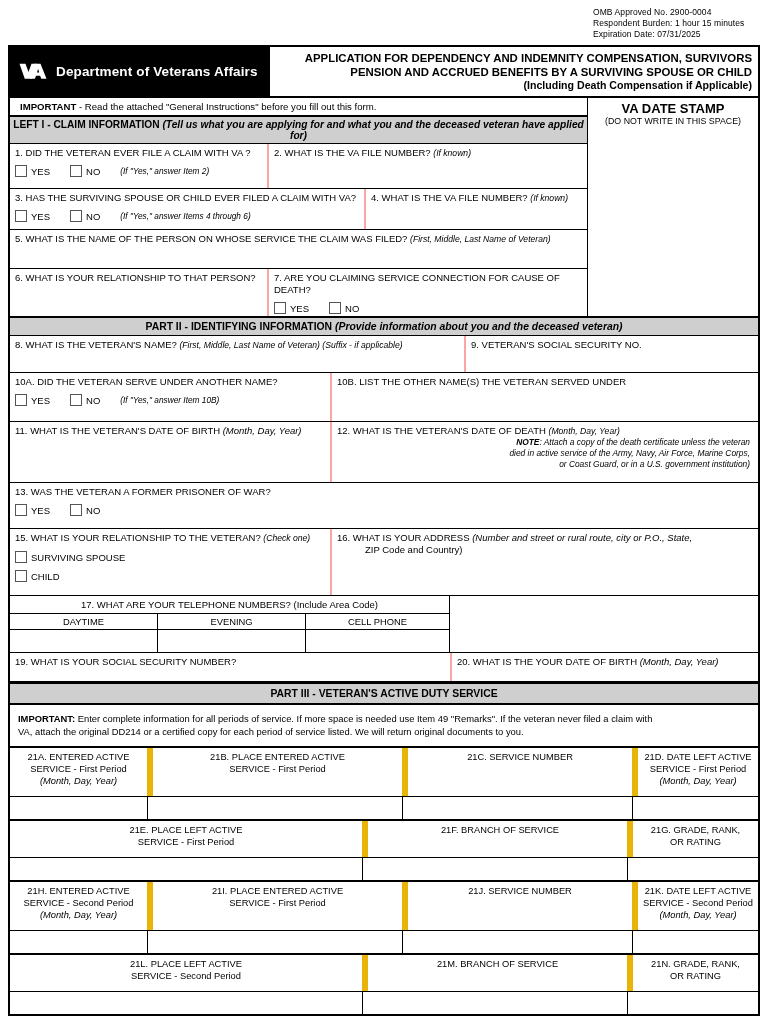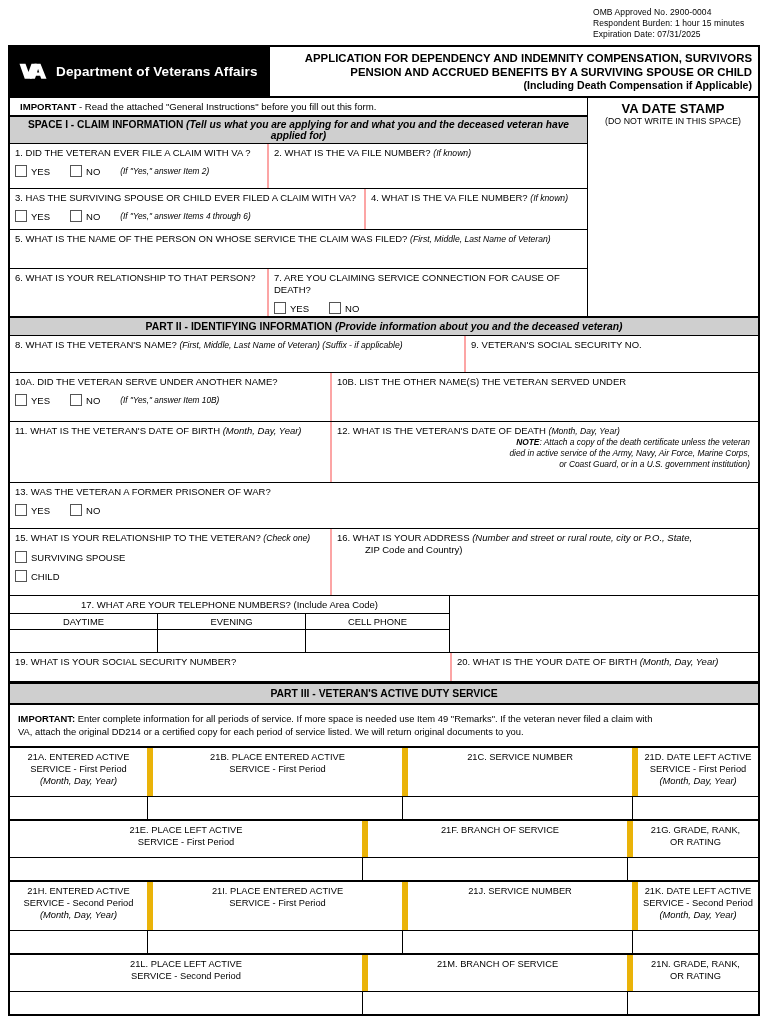--- a/index.html
+++ b/index.html
@@ -130,21 +130,21 @@
     </div>
 
     <div class="split">
       <div class="leftcol">
 
         <div class="importbar">
           <b>IMPORTANT</b><span> - Read the attached "General Instructions" before you fill out this form.</span>
         </div>
 
         <div class="band">
-          <span>SPACE I - CLAIM INFORMATION</span><span class="ital"> (Tell us what you are applying for and what you and the deceased veteran have applied for)</span>
+          <span>LEFT I - CLAIM INFORMATION</span><span class="ital"> (Tell us what you are applying for and what you and the deceased veteran have applied for)</span>
         </div>
 
         <div class="row">
           <div class="cell" style="width:257px;height:44px;">
             <div class="q">1. DID THE VETERAN EVER FILE A CLAIM WITH VA ?</div>
             <div class="cbrow">
               <span class="cb"></span>
               <span class="cblbl">YES</span>
               <span class="cb"></span>
               <span class="cblbl">NO</span>

